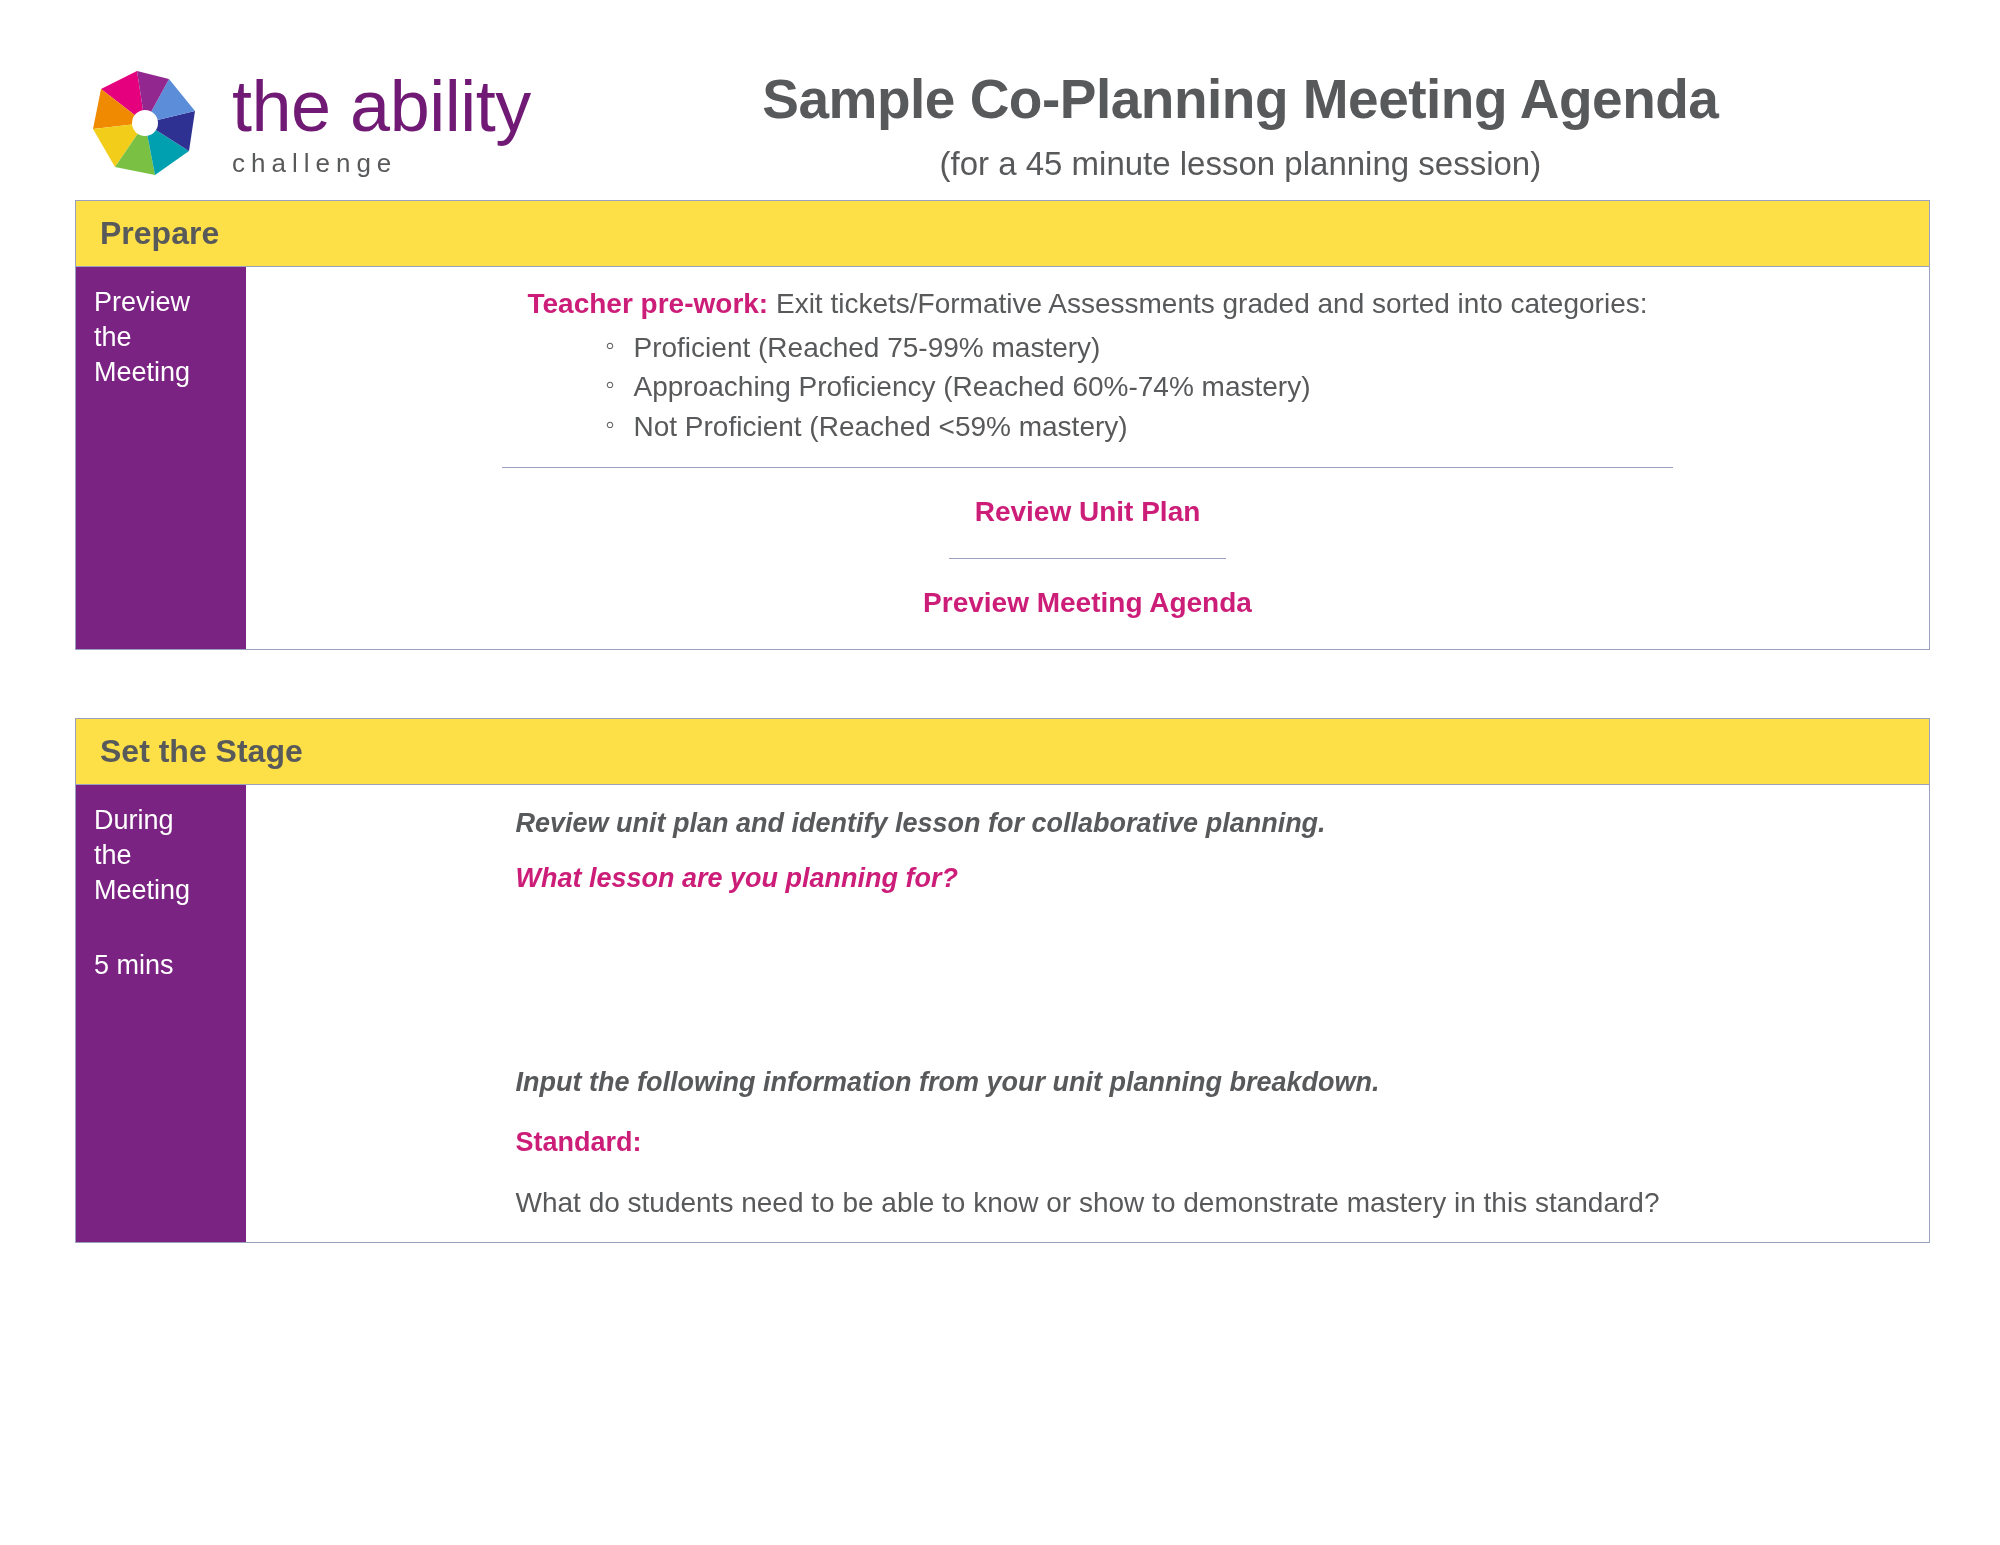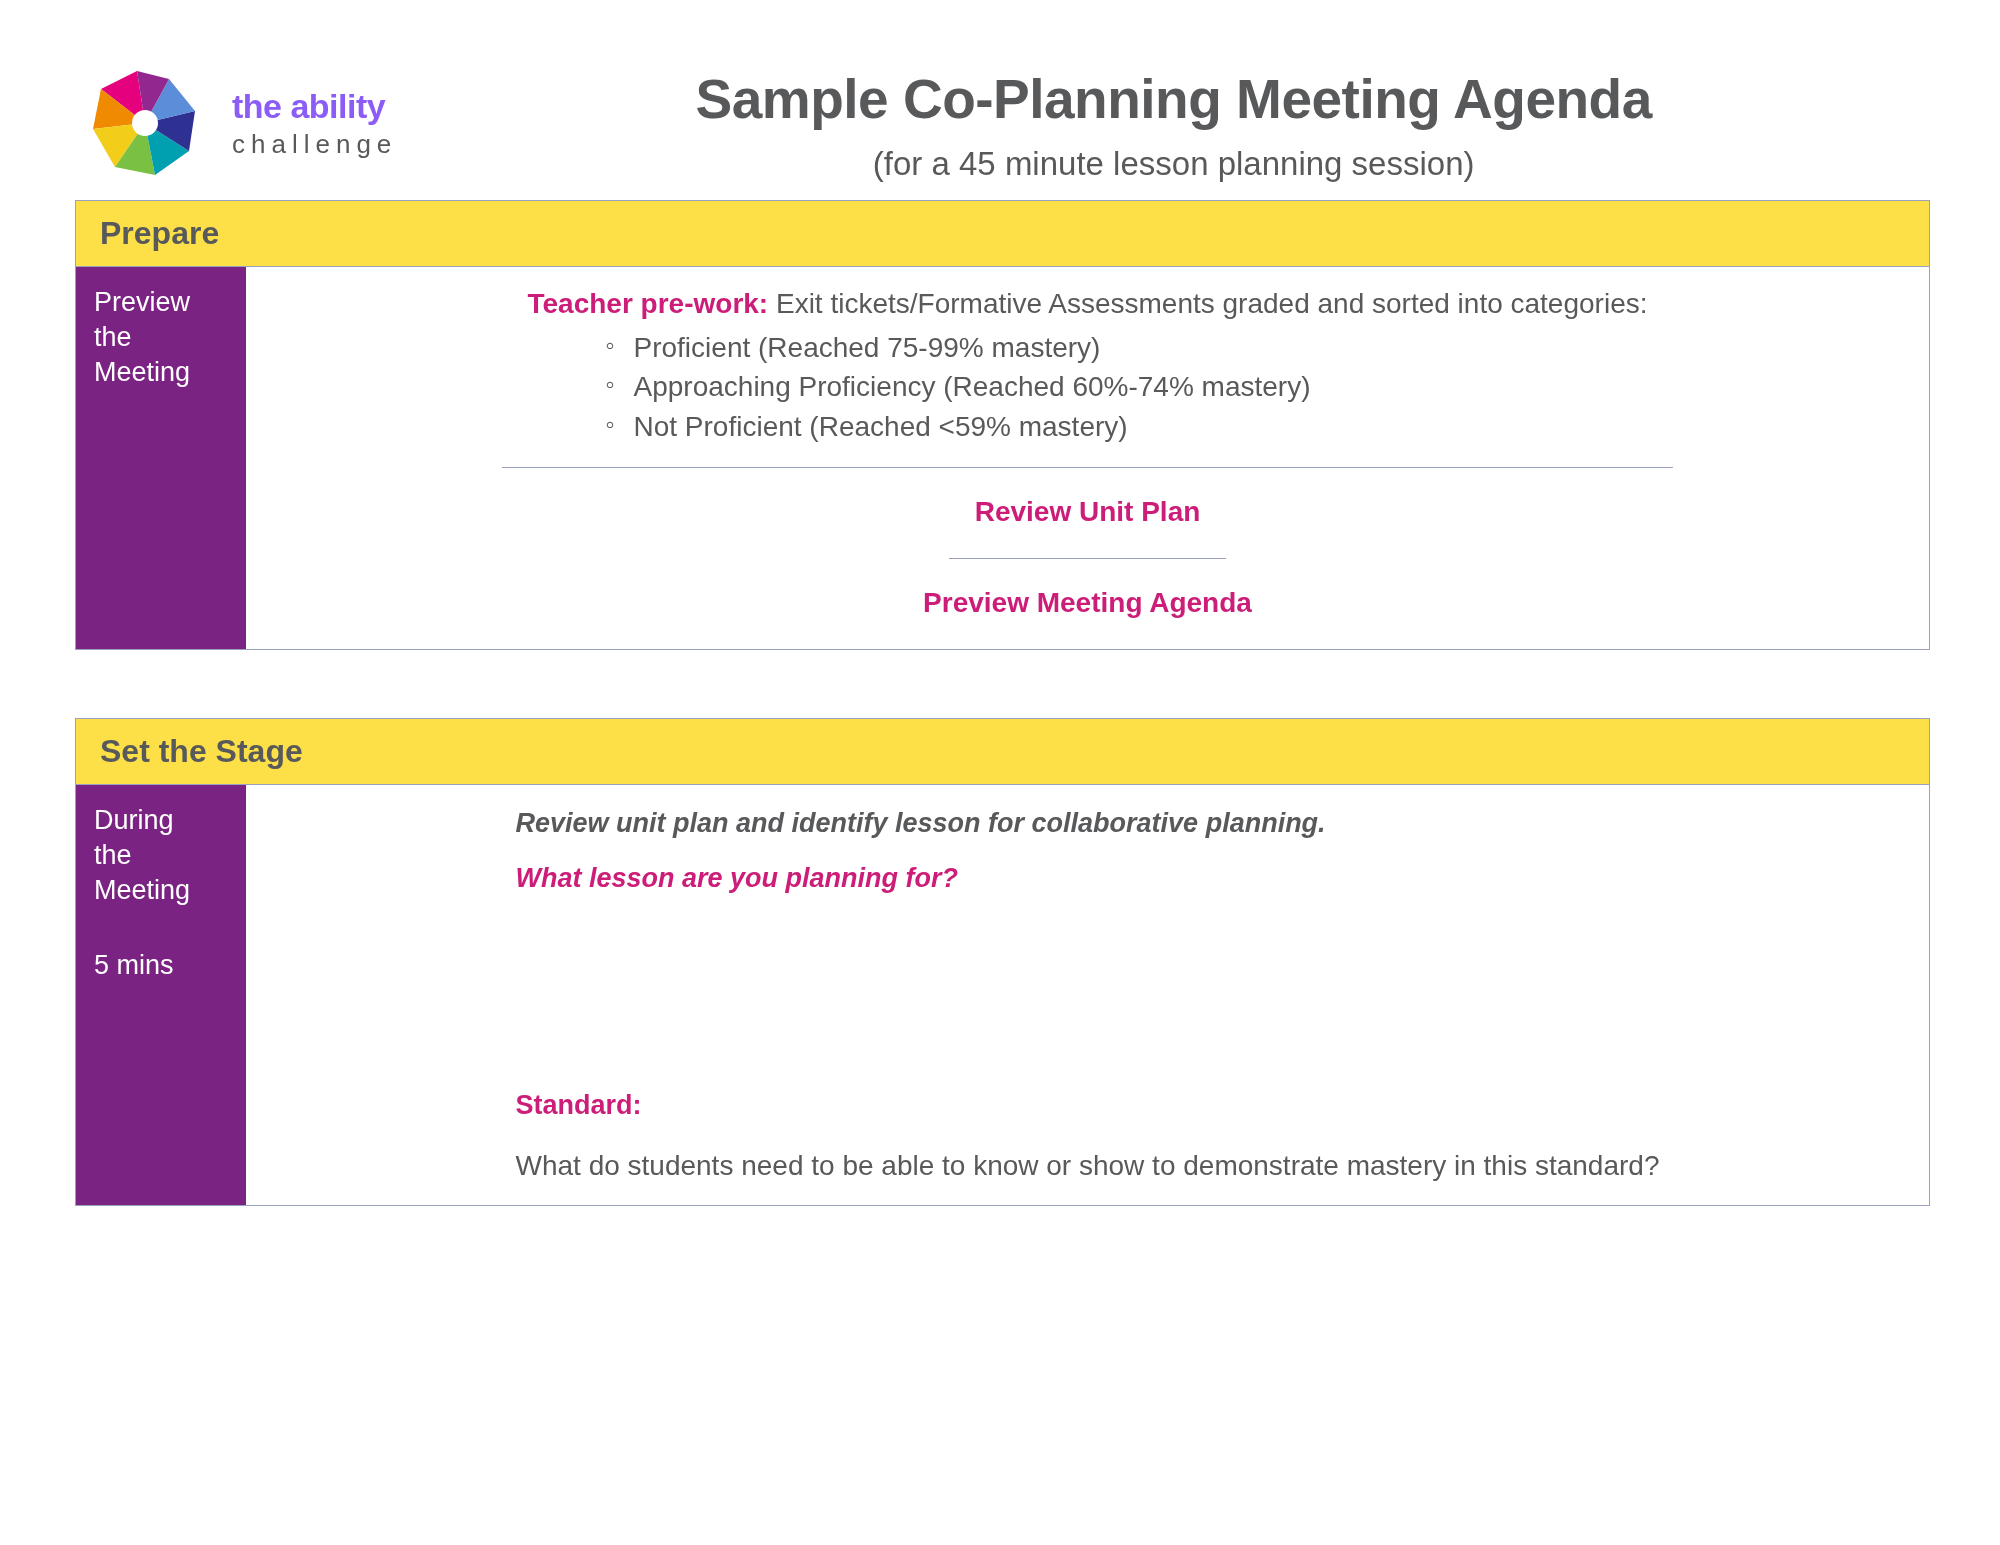--- a/index.html
+++ b/index.html
@@ -41,24 +41,24 @@
     height: 130px;
     position: relative;
     flex: 0 0 auto;
   }
   .pinwheel svg { display: block; }
   .logo-text {
     margin-left: 22px;
     line-height: 1;
   }
   .logo-text .l1 {
-    font-size: 34px;
-    color: #8b5cf6;
+    font-size: 72px;
+    color: #701a75;
     letter-spacing: -0.5px;
-    font-weight: 700;
+    font-weight: 400;
   }
   .logo-text .l2 {
     font-size: 26px;
     color: #58595b;
     letter-spacing: 6px;
     margin-top: 8px;
     font-weight: 400;
   }
   .title-block {
     flex: 1 1 auto;
@@ -269,20 +269,21 @@
         <div>During</div>
         <div>the</div>
         <div>Meeting</div>
         <div class="time">5 mins</div>
       </div>
       <div class="content-col">
         <div class="stage-row">
           <div class="ital-bold-gray">Review unit plan and identify lesson for collaborative planning.</div>
           <div class="ital-bold-magenta">What lesson are you planning for?</div>
           <div class="spacer-lg"></div>
+          <div class="ital-bold-gray">Input the following information from your unit planning breakdown.</div>
           <div class="standard-label">Standard:</div>
           <div class="standard-q">What do students need to be able to know or show to demonstrate mastery in this standard?</div>
           <div class="spacer-md"></div>
         </div>
       </div>
     </div>
   </div>
 
 </div>
 

